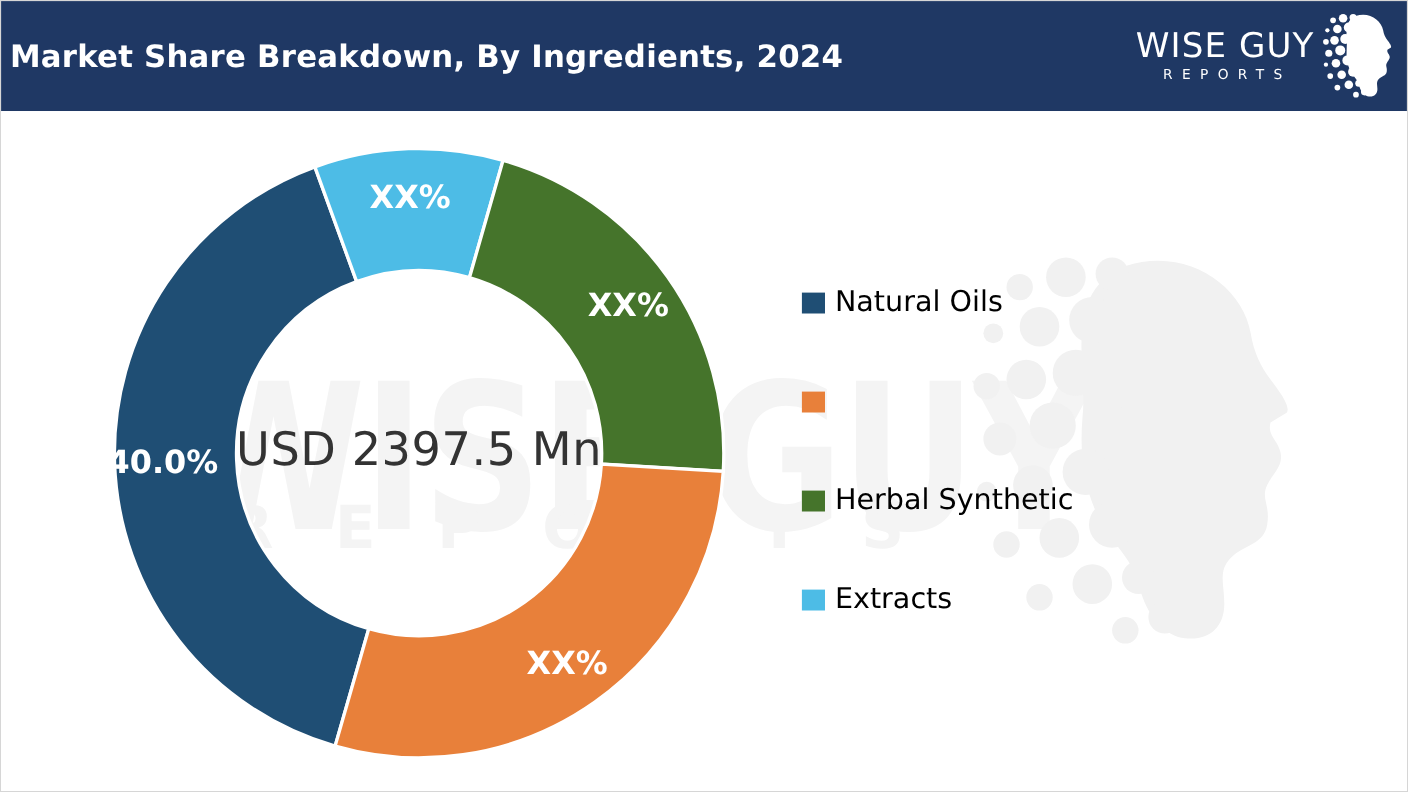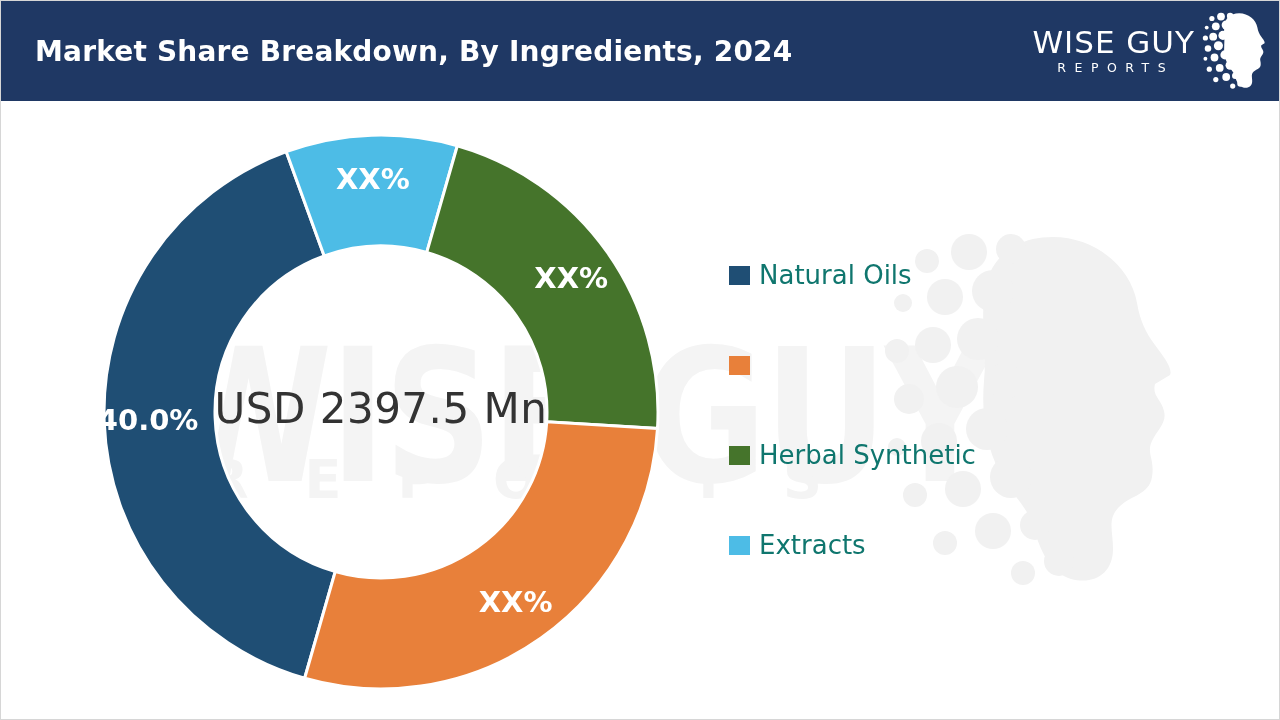--- a/index.html
+++ b/index.html
@@ -1,21 +1,21 @@
 <!DOCTYPE html>
 <html><head>
 <meta charset="utf-8">
 <style>
   html,body{margin:0;padding:0;}
   body{width:1280px;height:720px;font-family:"DejaVu Sans","Liberation Sans",sans-serif;background:#ffffff;}
   .page{position:relative;width:1278px;height:718px;border:1px solid #d6d6d6;background:#ffffff;overflow:hidden;box-sizing:content-box;}
 
   
   .header{position:absolute;left:0;top:0;width:1278px;height:100px;background:#1f3864;display:flex;align-items:center;justify-content:space-between;}
-  .title{color:#ffffff;font-size:28px;font-weight:bold;padding-left:34px;letter-spacing:.2px;}
+  .title{color:#ffffff;font-size:28px;font-weight:bold;padding-left:8px;letter-spacing:.2px;}
   .logo{display:flex;align-items:center;padding-right:12px;color:#ffffff;}
   .logo-text{text-align:center;margin-right:6px;}
   .logo-main{font-size:31px;font-weight:400;letter-spacing:1px;line-height:1;}
   .logo-sub{font-size:12.5px;font-weight:400;letter-spacing:8.5px;margin-top:4px;line-height:1;text-indent:4px;}
   .logo-face{width:66px;height:78px;color:#ffffff;}
 
   
   .content{position:absolute;left:0;top:100px;width:1278px;height:618px;background:#ffffff;overflow:hidden;}
 
   
@@ -26,21 +26,21 @@
 
   
   .chart-svg{position:absolute;left:0;top:0;z-index:1;}
   .slice-label{fill:#ffffff;font-size:29px;font-weight:bold;font-family:"DejaVu Sans","Liberation Sans",sans-serif;}
   .center-label{position:absolute;z-index:2;left:130px;top:283px;width:500px;text-align:center;font-size:42px;font-weight:normal;color:#333333;letter-spacing:.5px;}
 
   
   .legend{position:absolute;z-index:2;left:728px;top:156px;display:flex;flex-direction:column;}
   .legend-item{display:flex;align-items:center;height:36px;margin-bottom:54px;cursor:default;}
   .legend-swatch{width:21px;height:19px;margin-right:9px;flex:0 0 auto;}
-  .legend-label{font-size:26px;color:#0f766e;line-height:1;}
+  .legend-label{font-size:26px;color:#000000;line-height:1;}
 </style>
 </head>
 <body>
 
 <svg width="0" height="0" style="position:absolute" aria-hidden="true">
   <defs>
     <symbol id="wg-face" viewBox="0 0 100 120">
       <g fill="currentColor">
         <path d="M58 2 C44 2 36 10 35 22 C34 32 36 40 35 50 C34 62 36 72 40 80 C44 88 50 92 52 100 C54 108 58 114 64 116 C72 118 78 114 78 106 C78 100 76 96 80 92 C84 88 90 88 91 82 C92 76 89 74 91 70 C93 66 96 64 95 60 C94 56 91 55 92 51 L97 48 C98 46 95 42 92 38 C89 34 87 30 86 24 C84 12 72 2 58 2 Z"></path>
         <circle cx="16" cy="10" r="4"></circle>

